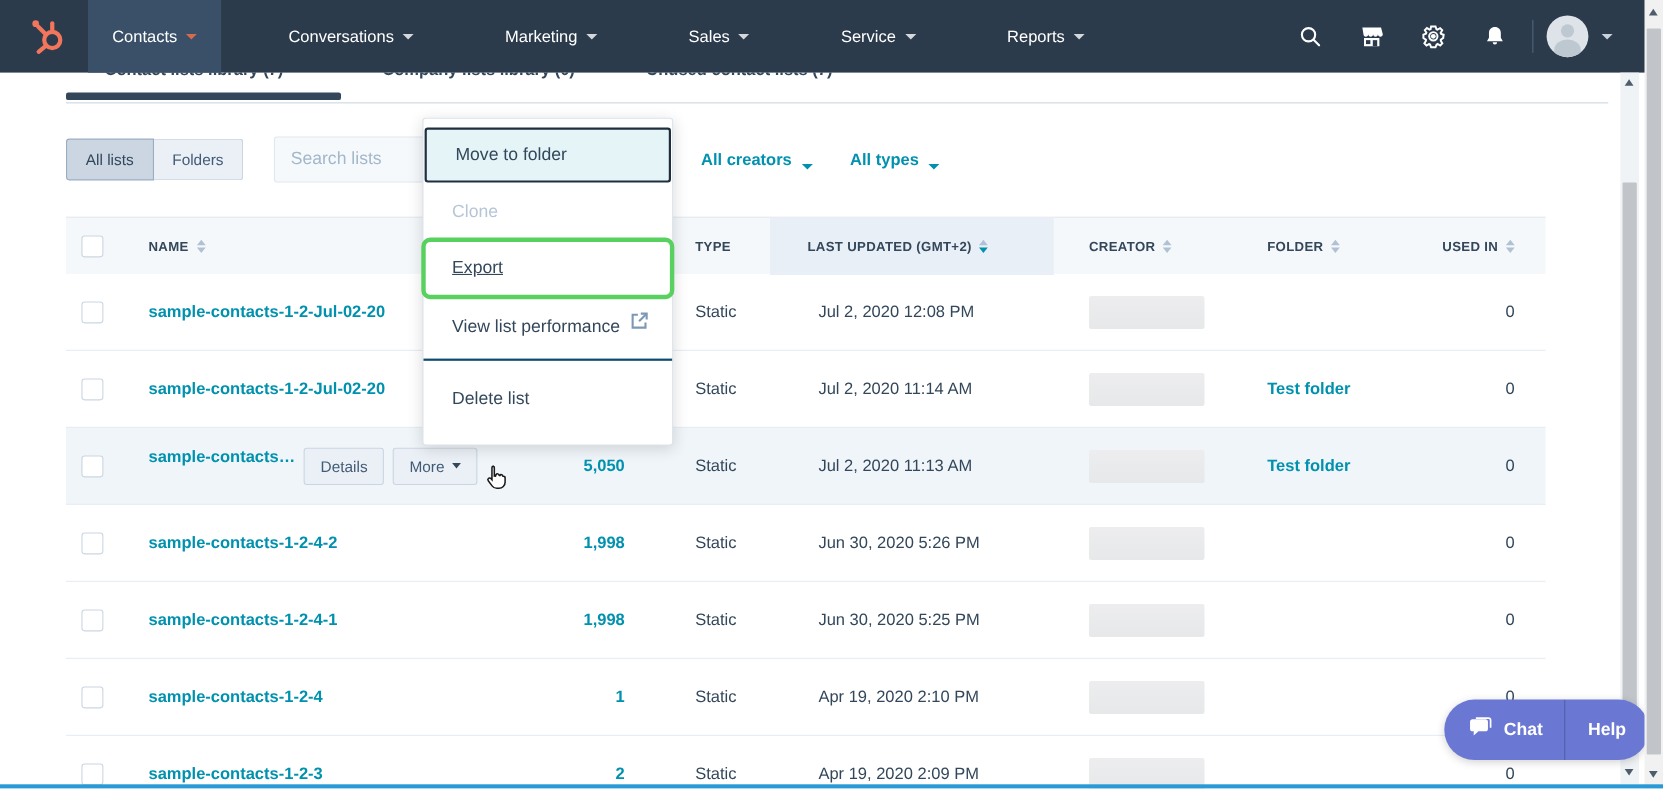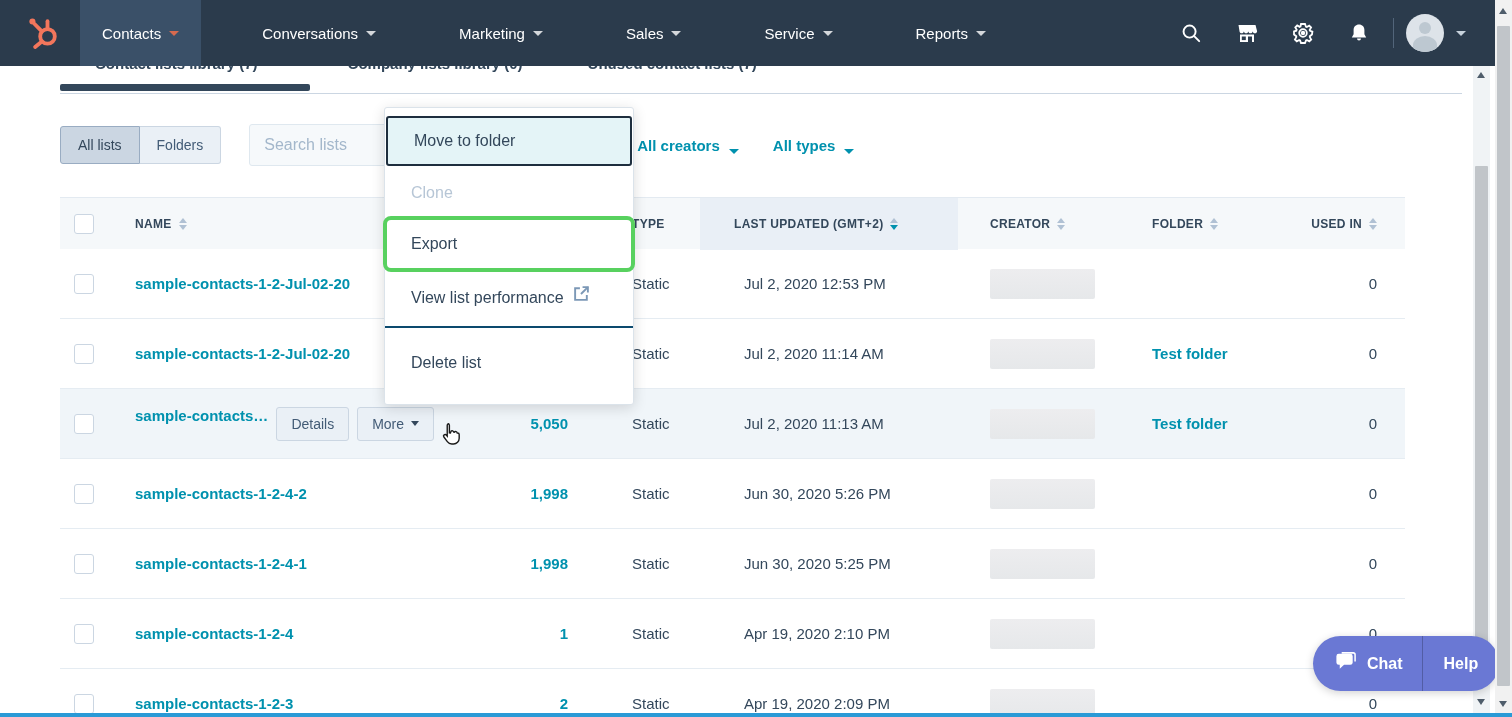--- a/index.html
+++ b/index.html
@@ -72,25 +72,25 @@
   .cell.size { justify-content:flex-end; padding-right:10px; color:#0091ae; font-weight:700; }
   .cell.type { padding-left:54px; }
   .cell.upd { padding-left:44px; }
   .cell.creator { padding-left:32px; }
   .blur-box { width:105px; height:30px; border-radius:2px; background:linear-gradient(180deg,#ededef 0%,#e6e8ea 100%); }
   .cell.folder { padding-left:22px; }
   .folder-link { color:#0091ae; font-weight:700; cursor:pointer; }
   .cell.used { justify-content:flex-end; padding-right:28px; }
 
   
-  .menu { position:absolute; left:384px; top:107px; width:250px; background:#fff; border:1px solid #dbe3ea; border-radius:3px; box-shadow:0 3px 14px rgba(0,0,0,.14); z-index:40; padding:8px 0; }
+  .menu { position:absolute; left:384px; top:107px; width:228px; background:#fff; border:1px solid #dbe3ea; border-radius:3px; box-shadow:0 3px 14px rgba(0,0,0,.14); z-index:40; padding:8px 0; }
   .menu-item { height:50px; line-height:50px; padding-left:26px; font-size:16px; color:#33475b; cursor:pointer; position:relative; white-space:nowrap; }
   .menu-item.focused { height:50px; line-height:46px; border:2px solid #1e2e3e; background:#e4f4f7; border-radius:3px; margin:0 1px 2px 1px; }
   .menu-item.disabled { color:#b7c6d6; cursor:default; }
-  .menu-item.annotated { height:52px; line-height:52px; outline:4px solid #58d15f; outline-offset:-2px; border-radius:6px; }
+  .menu-item.annotated { height:52px; line-height:52px; outline:4px solid #58d15f; outline-offset:-2px; border-radius:6px;text-decoration:underline; }
   .menu-item.tall { height:56px; line-height:56px; }
   .menu-item.separated { border-top:2px solid #0c4a6e; height:70px; line-height:70px; }
   .ext-icon { display:inline-block; vertical-align:middle; margin-left:9px; margin-top:-3px; }
 
   
   .cursor { position:absolute; left:438px; top:421px; z-index:50; pointer-events:none; }
 
   
   .chat-widget { position:absolute; left:1313px; top:636px; height:55px; border-radius:28px; background:#6a78d4; display:flex; align-items:stretch; z-index:45; box-shadow:0 2px 8px rgba(0,0,0,.18); overflow:hidden; }
   .chat-part { display:flex; align-items:center; padding:0 19px 0 21px; color:#fff; font-size:16px; font-weight:600; cursor:pointer; }
@@ -279,21 +279,21 @@
       <div class="trow">
         <div class="cell c-check">
           <div class="checkbox"></div>
         </div>
         <div class="cell name">
           <span class="list-link">sample-contacts-1-2-Jul-02-20</span>
 
         </div>
         <div class="cell size"></div>
         <div class="cell type">Static</div>
-        <div class="cell upd">Jul 2, 2020 12:53 PM</div>
+        <div class="cell upd">Jul 2, 2020 12:08 PM</div>
         <div class="cell creator">
           <div class="blur-box"></div>
         </div>
         <div class="cell folder"></div>
         <div class="cell used">0</div>
       </div>
 
       <div class="trow">
         <div class="cell c-check">
           <div class="checkbox"></div>

